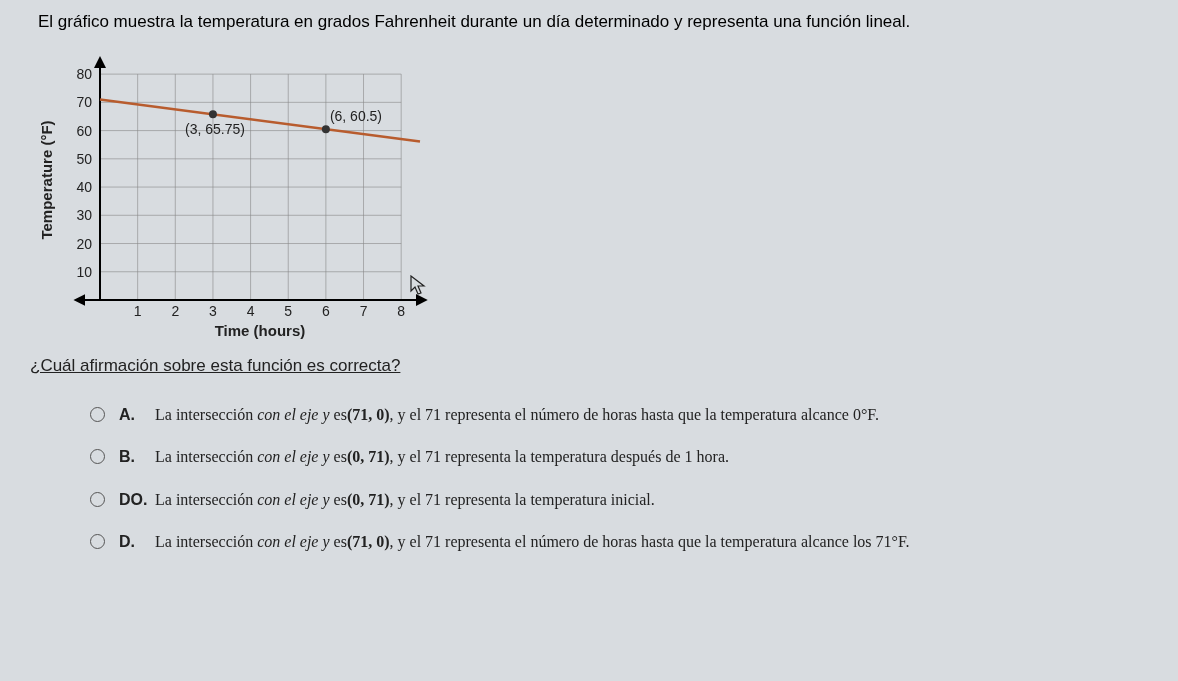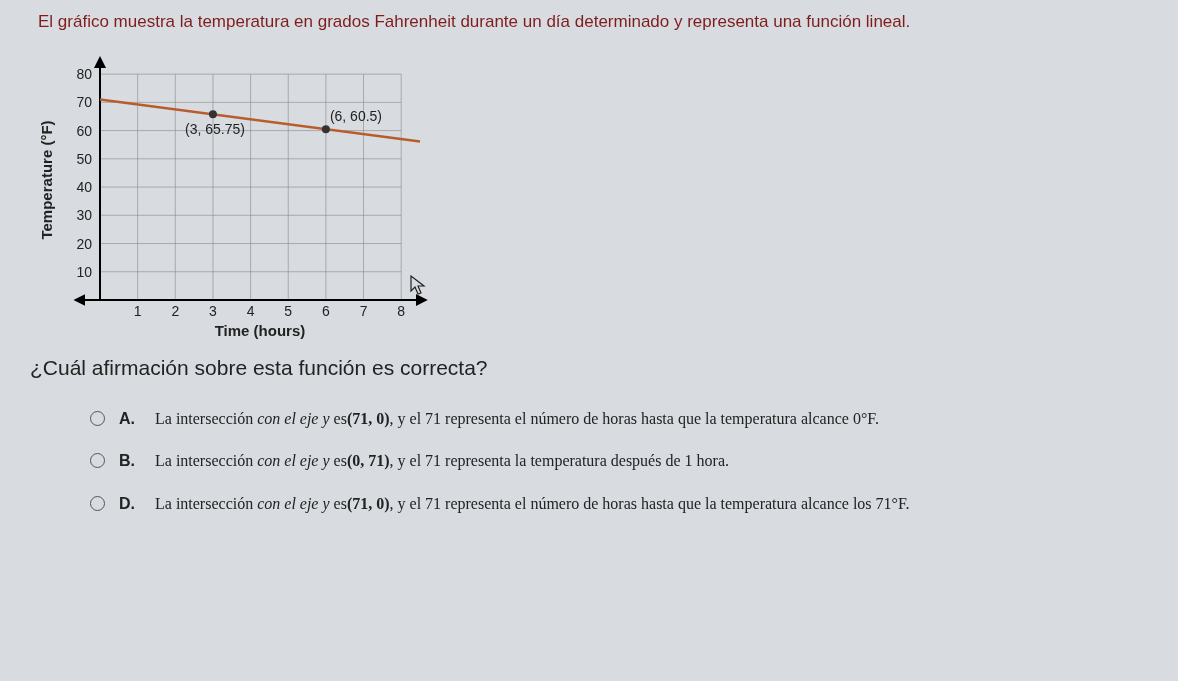--- a/index.html
+++ b/index.html
@@ -7,38 +7,39 @@
     font-family: Arial, sans-serif;
     background: #d8dce0;
     width: 1178px;
     height: 681px;
     padding: 12px 20px;
     color: #222;
     position: relative;
   }
   .question-text {
     font-size: 17px;
-    color: #7f1d1d;
+    color: #000000;
     margin-bottom: 18px;
     margin-left: 18px;
   }
   .chart-wrap {
     position: relative;
     width: 420px;
     height: 300px;
     margin-left: 10px;
     margin-bottom: 6px;
   }
   .chart-svg { display: block; }
   .sub-question {
-    font-size: 21px;
+    font-size: 17px;
     color: #222;
     margin-left: 10px;
     margin-top: 2px;
     margin-bottom: 28px;
+    text-decoration: underline;
   }
   .options { margin-left: 70px; }
   .option-row {
     display: flex;
     align-items: baseline;
     margin-bottom: 20px;
     font-size: 16px;
     color: #222;
   }
   .radio {
@@ -143,16 +144,21 @@
       <div class="option-letter">A.</div>
       <div class="option-text"><span>La intersección </span><em>con el eje y</em><span> es</span><b>(71, 0)</b><span>, y el 71 representa el número de horas hasta que la temperatura alcance 0°F.</span></div>
     </div>
     <div class="option-row">
       <div class="radio"></div>
       <div class="option-letter">B.</div>
       <div class="option-text"><span>La intersección </span><em>con el eje y</em><span> es</span><b>(0, 71)</b><span>, y el 71 representa la temperatura después de 1 hora.</span></div>
     </div>
     <div class="option-row">
       <div class="radio"></div>
+      <div class="option-letter">DO.</div>
+      <div class="option-text"><span>La intersección </span><em>con el eje y</em><span> es</span><b>(0, 71)</b><span>, y el 71 representa la temperatura inicial.</span></div>
+    </div>
+    <div class="option-row">
+      <div class="radio"></div>
       <div class="option-letter">D.</div>
       <div class="option-text"><span>La intersección </span><em>con el eje y</em><span> es</span><b>(71, 0)</b><span>, y el 71 representa el número de horas hasta que la temperatura alcance los 71°F.</span></div>
     </div>
   </div>
 
 </body></html>

